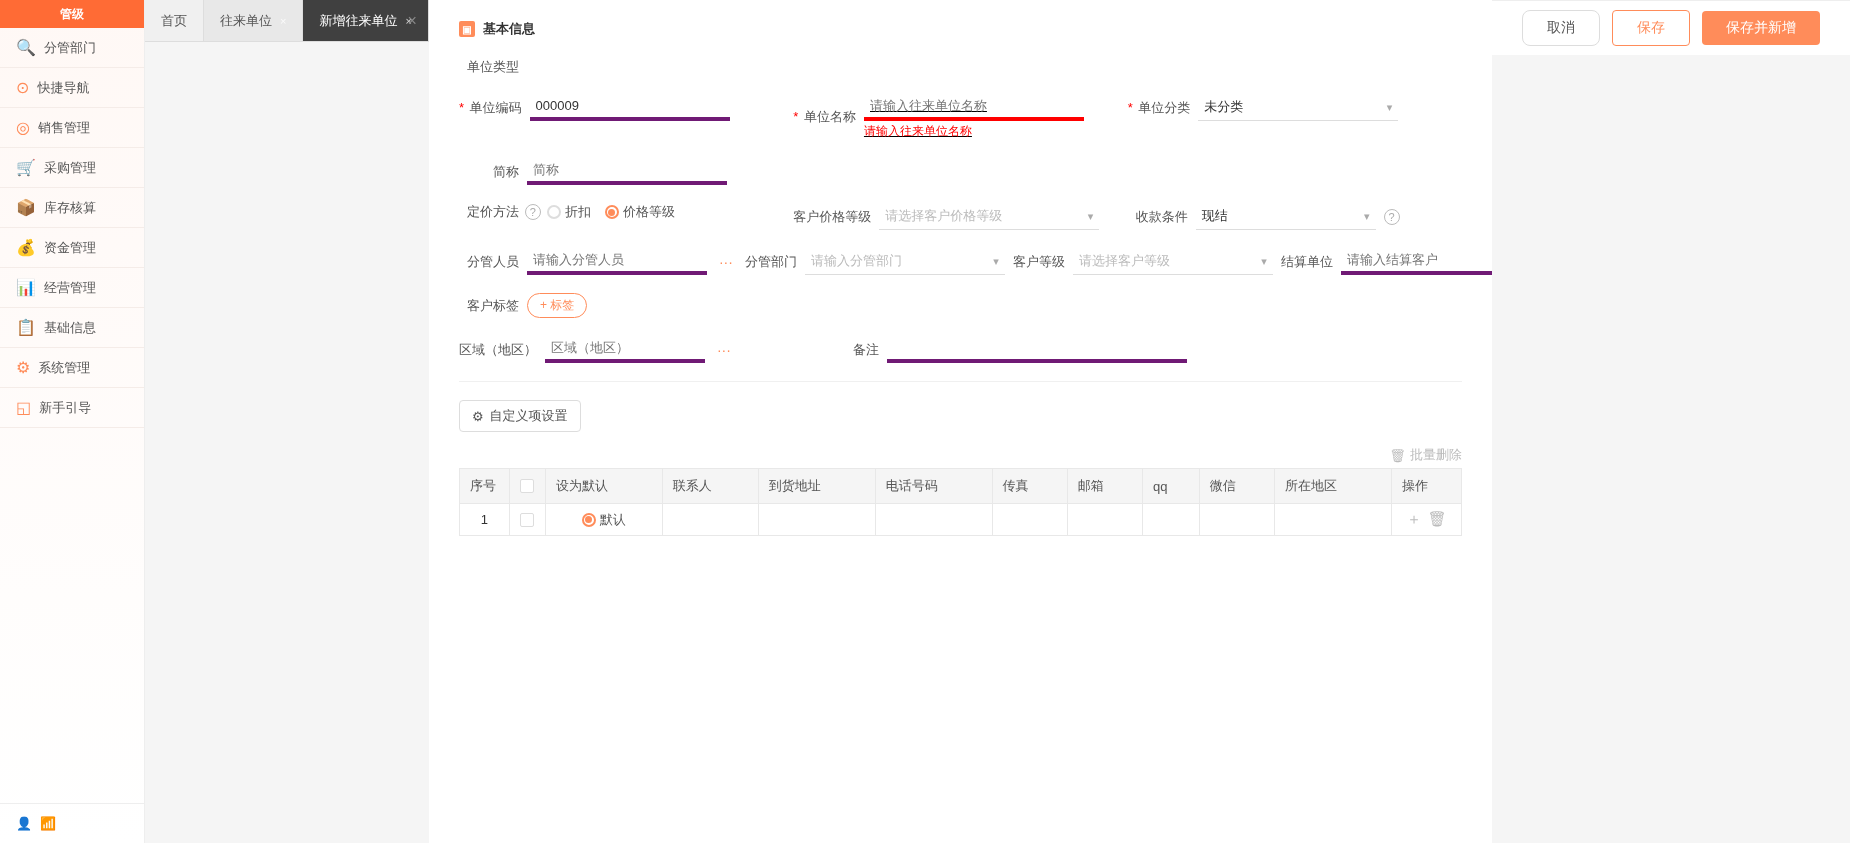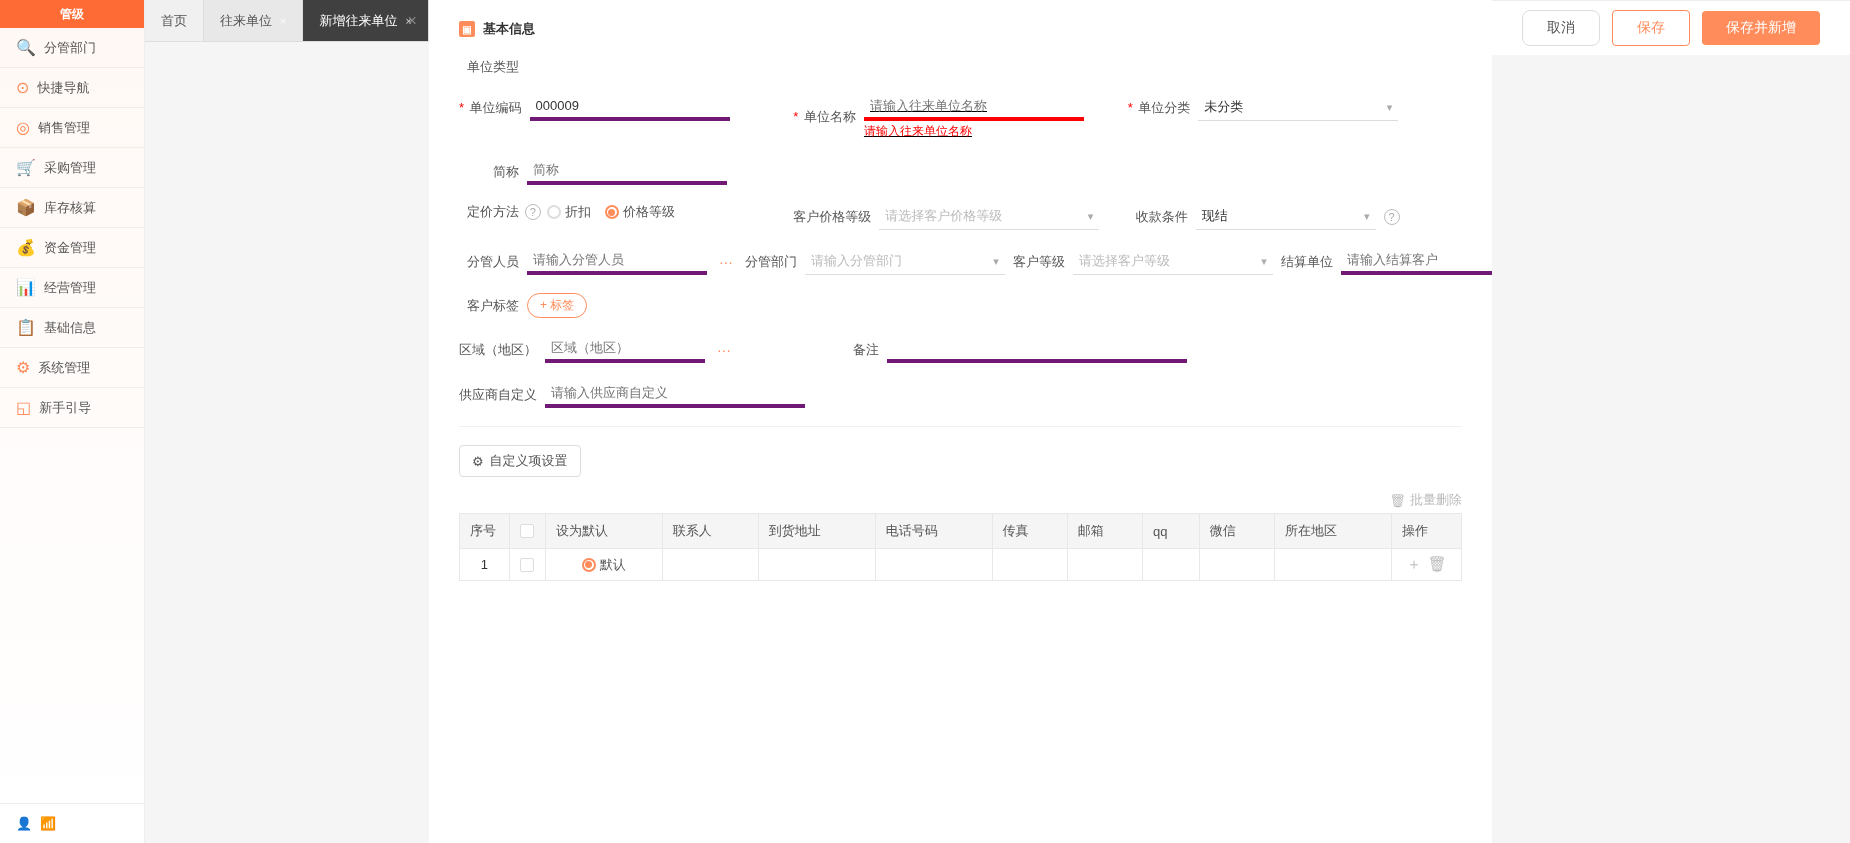--- a/index.html
+++ b/index.html
@@ -539,26 +539,20 @@
         <span class="form-label">区域（地区）</span>
         <input class="form-input" type="text" placeholder="区域（地区）" style="width: 160px;">
         <span class="dots-btn">···</span>
       </div>
       <div class="form-group" style="flex:1;">
         <span class="form-label">备注</span>
         <input class="form-input" type="text" style="width: 300px;">
       </div>
     </div>
 
-    <div class="form-row">
-      <div class="form-group">
-        <span class="form-label">供应商自定义</span>
-        <input class="form-input" type="text" placeholder="请输入供应商自定义" style="width: 260px;">
-      </div>
-    </div>
 
     <hr class="form-divider">
 
     <button class="custom-btn">
       <span>⚙</span>
       <span>自定义项设置</span>
     </button>
 
     <div class="batch-delete">
       <span>🗑</span>

